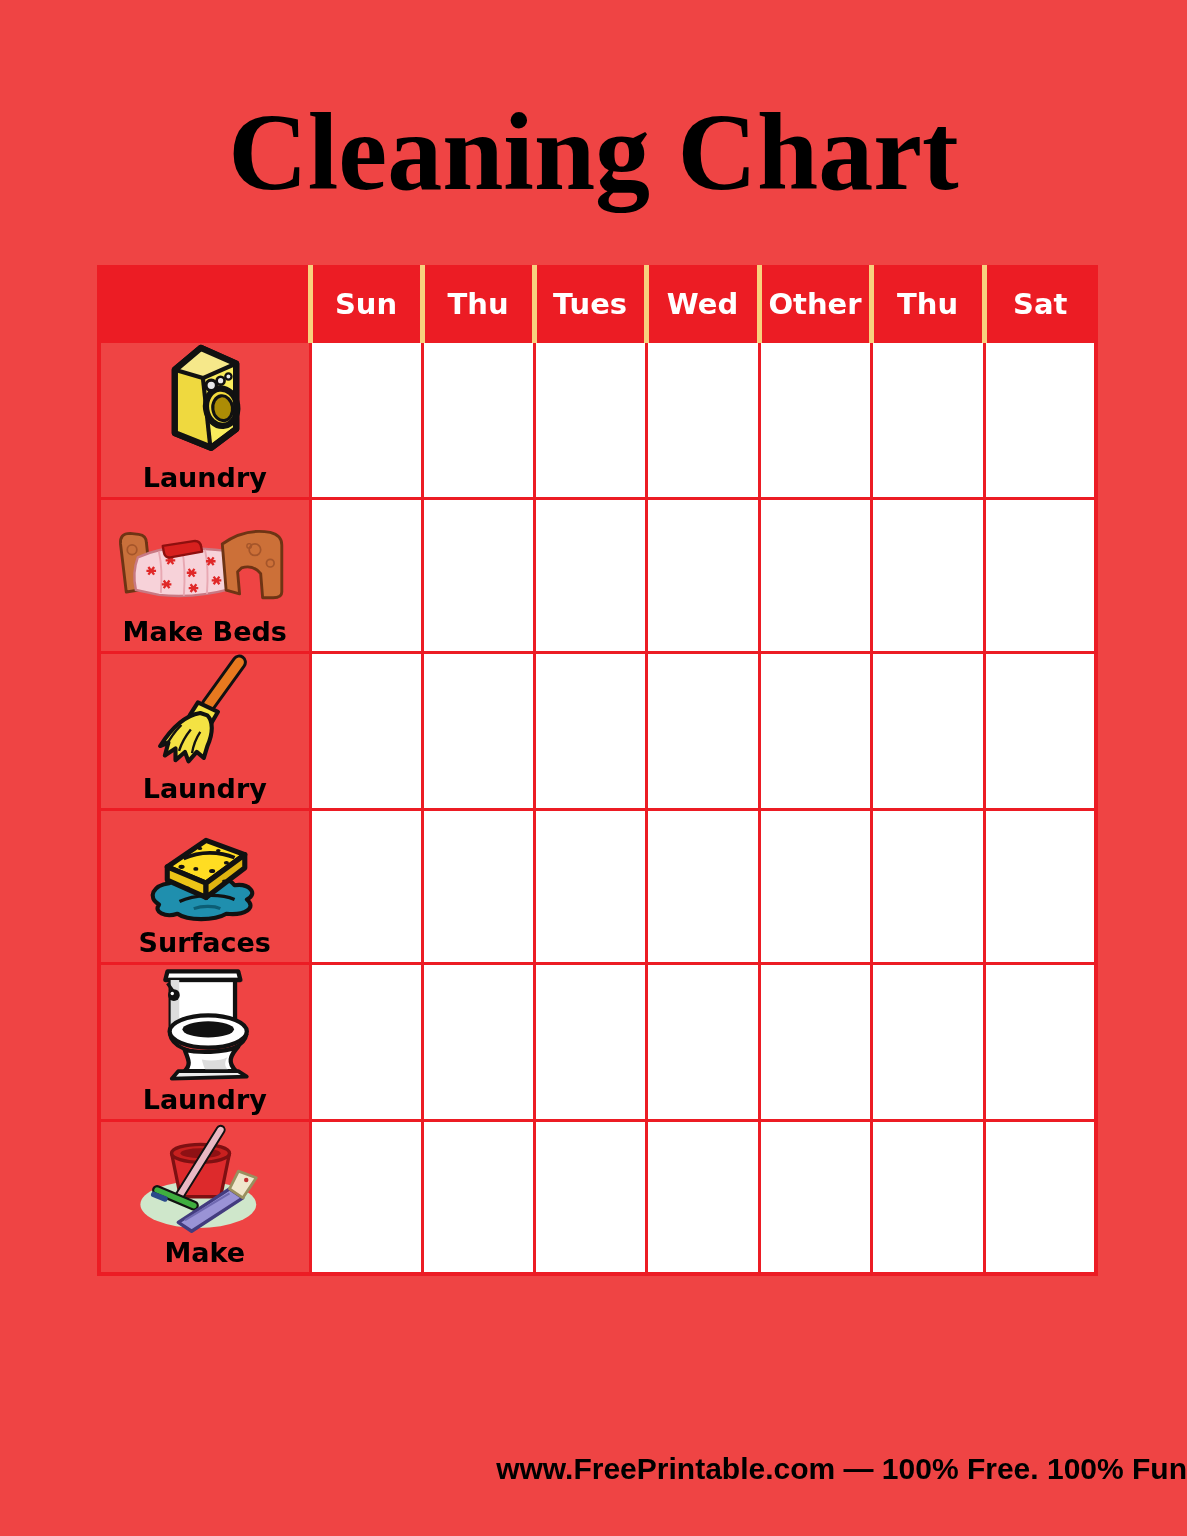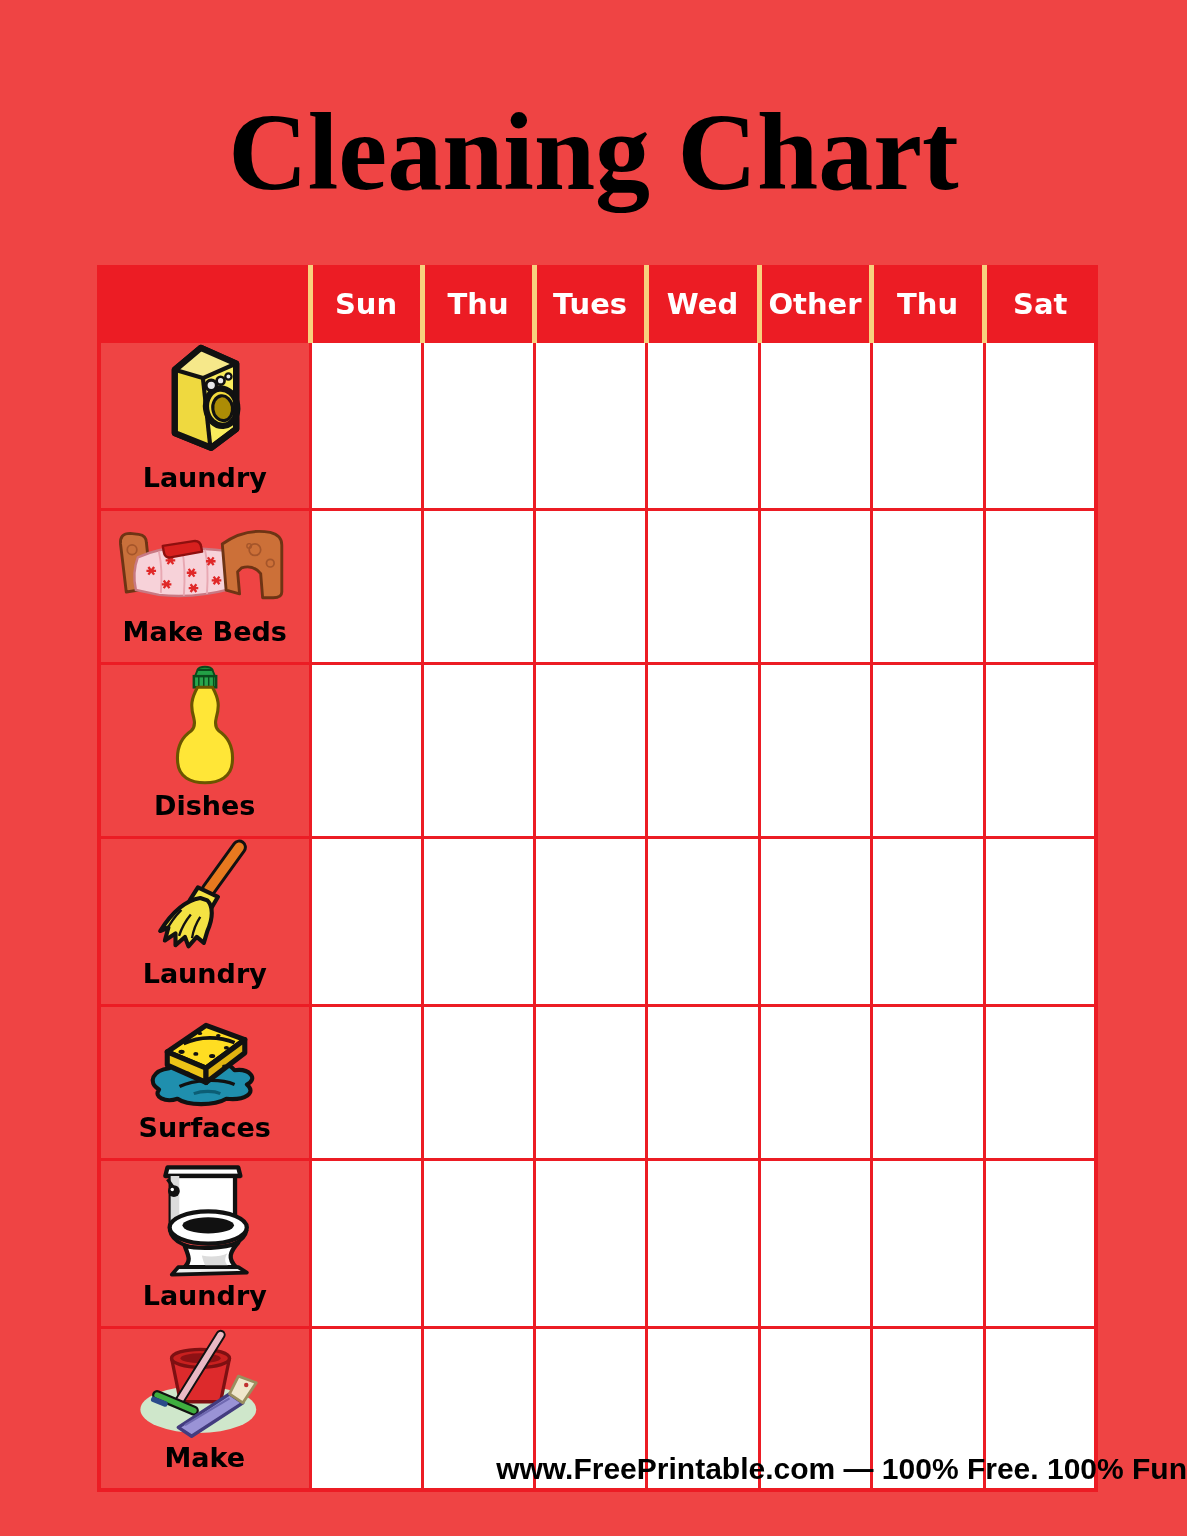--- a/index.html
+++ b/index.html
@@ -13,21 +13,21 @@
   tr.head{height:74px;}
   tr.task-row{height:154px;}
   th,td{padding:0;}
   th.corner{background:#EC1C24;border:3px solid #EC1C24;}
   th.day{background:#EC1C24;color:#fff;border:3px solid #EC1C24;border-left:5px solid #F8D17E;
          font-size:29px;font-weight:700;text-align:center;vertical-align:middle;
          font-family:"DejaVu Sans",sans-serif;}
   td.label-cell{border:3px solid #EC1C24;vertical-align:bottom;text-align:center;}
   td.grid-cell{border:3px solid #EC1C24;background:#fff;}
   .cell-inner{display:flex;flex-direction:column;align-items:center;justify-content:center;
-              height:100%;padding-bottom:15px;gap:1px;}
+              height:100%;padding-bottom:4px;gap:1px;}
   .task-label{font-size:27px;font-weight:700;color:#000;line-height:1.15;
               font-family:"DejaVu Sans",sans-serif;}
   .icon{display:block;line-height:0;}
   .footer{position:absolute;top:1452px;left:0;width:100%;text-align:right;
           font-family:"Liberation Sans",sans-serif;font-weight:700;font-size:30px;color:#000;}
 </style>
 </head>
 <body>
 
 <div class="page">
@@ -130,43 +130,20 @@
       </td>
       <td class="grid-cell"></td>
       <td class="grid-cell"></td>
       <td class="grid-cell"></td>
       <td class="grid-cell"></td>
       <td class="grid-cell"></td>
       <td class="grid-cell"></td>
       <td class="grid-cell"></td>
     </tr>
 
-    <tr class="task-row">
-      <td class="label-cell">
-        <div class="cell-inner">
-          <span class="icon">
-            <svg width="76" height="124" viewBox="0 0 60 100">
-              <ellipse cx="30" cy="4" rx="6" ry="2.6" fill="#1C8A38" stroke="#0B4A1C" stroke-width="1.5"></ellipse>
-              <path d="M24 4 L36 4 L38 9 L22 9 Z" fill="#23A046" stroke="#0B4A1C" stroke-width="1.5"></path>
-              <rect x="21" y="9" width="18" height="9" fill="#2AA64C" stroke="#0B4A1C" stroke-width="2"></rect>
-              <path d="M25 9 V18 M29 9 V18 M33 9 V18 M37 9 V18" stroke="#0B4A1C" stroke-width="1.2"></path>
-              <path d="M24 18 L36 18 C41 27 42 33 39 43 C38 47 38 50 41 53 C50 59 53 69 52 79 C51 90 42 95 30 95 C18 95 9 90 8 79 C7 69 10 59 19 53 C22 50 22 47 21 43 C18 33 19 27 24 18 Z" fill="#FFE637" stroke="#6B5500" stroke-width="2.5" stroke-linejoin="round"></path>
-            </svg>
-          </span>
-          <span class="task-label">Dishes</span>
-        </div>
-      </td>
-      <td class="grid-cell"></td>
-      <td class="grid-cell"></td>
-      <td class="grid-cell"></td>
-      <td class="grid-cell"></td>
-      <td class="grid-cell"></td>
-      <td class="grid-cell"></td>
-      <td class="grid-cell"></td>
-    </tr>
 
     <tr class="task-row">
       <td class="label-cell">
         <div class="cell-inner">
           <span class="icon">
             <svg width="118" height="118" viewBox="0 0 100 100">
               <line x1="79" y1="7" x2="53" y2="43" stroke="#111" stroke-width="13" stroke-linecap="round"></line>
               <line x1="79" y1="7" x2="53" y2="43" stroke="#E8791F" stroke-width="8" stroke-linecap="round"></line>
               <path d="M44 41 L61 49 L54 61 L37 52 Z" fill="#F4E243" stroke="#111" stroke-width="3.5" stroke-linejoin="round"></path>
               <path d="M46 50 C34 52 22 62 12 78 L19 75 L16 86 L25 80 L25 90 L33 83 L36 91 L43 83 L49 88 L52 78 C57 67 57 57 52 52 Z" fill="#F4E243" stroke="#111" stroke-width="3.5" stroke-linejoin="round"></path>

